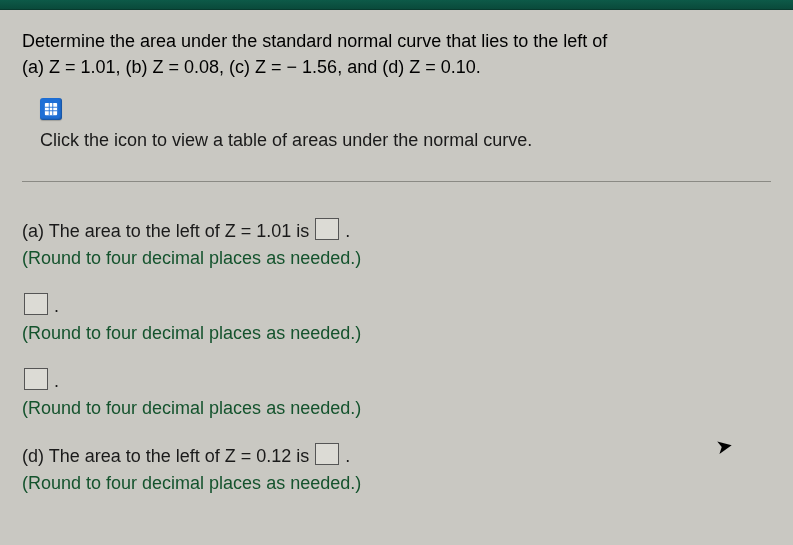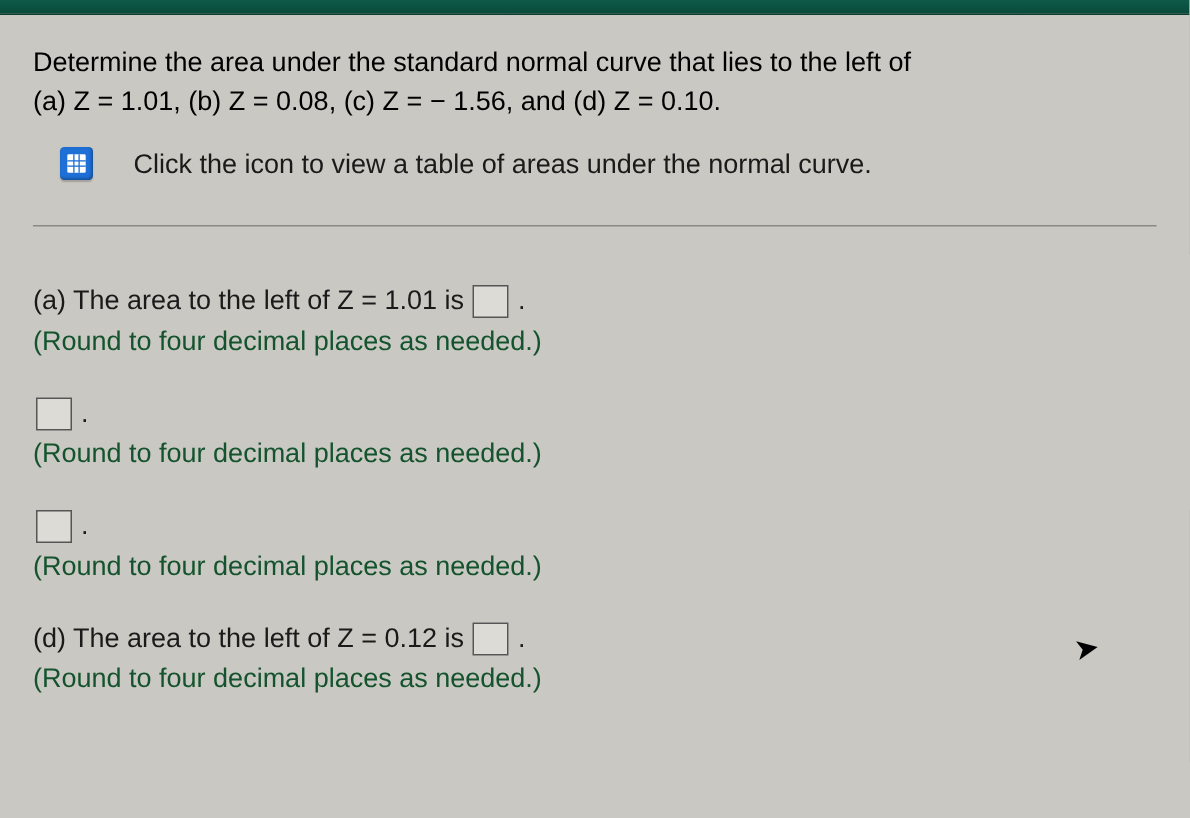--- a/index.html
+++ b/index.html
@@ -21,23 +21,24 @@
     position: relative;
   }
   .question-text {
     font-size: 18px;
     color: #000000;
     line-height: 1.45;
     margin-bottom: 16px;
   }
   .help-row {
     display: flex;
-    align-items: center;
-    gap: 27px;
+    align-items: flex-start;
+    gap: 10px;
     margin: 18px 0 30px 18px;
+    flex-direction: column;
   }
   .help-icon {
     width: 22px;
     height: 22px;
     background: #1e6fd6;
     border-radius: 3px;
     display: flex;
     align-items: center;
     justify-content: center;
     box-shadow: inset -1px -1px 2px rgba(0,0,0,0.3), 0 1px 1px rgba(0,0,0,0.2);
@@ -53,21 +54,21 @@
     margin: 0 0 36px 0;
   }
   .part {
     margin-bottom: 24px;
   }
   .part-line {
     font-size: 18px;
     color: #1a1a1a;
     line-height: 1.55;
     display: flex;
-    align-items: center;
+    align-items: flex-start;
     flex-wrap: wrap;
     gap: 4px;
   }
   .answer-box {
     display: inline-block;
     width: 24px;
     height: 22px;
     border: 1.5px solid #555;
     background: #dcdbd5;
     vertical-align: middle;

